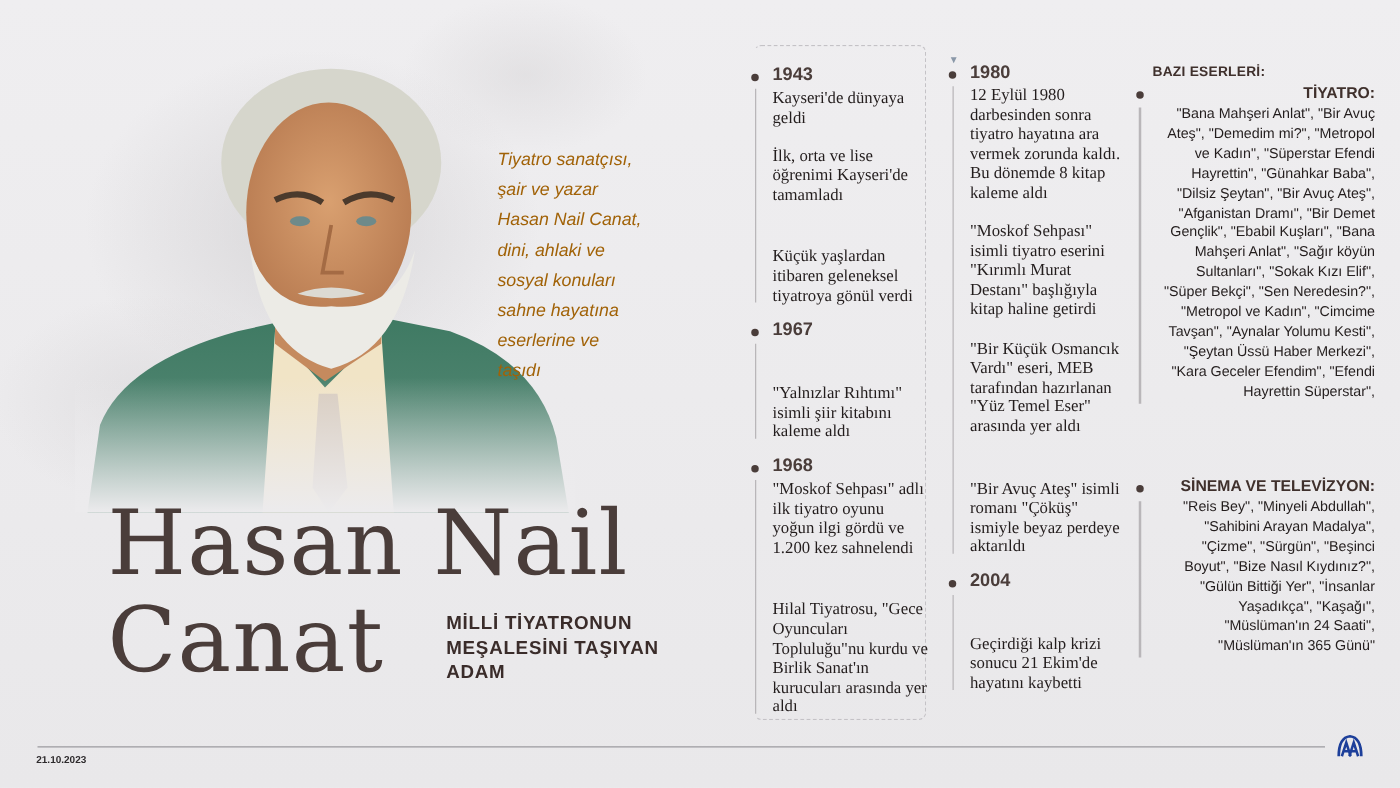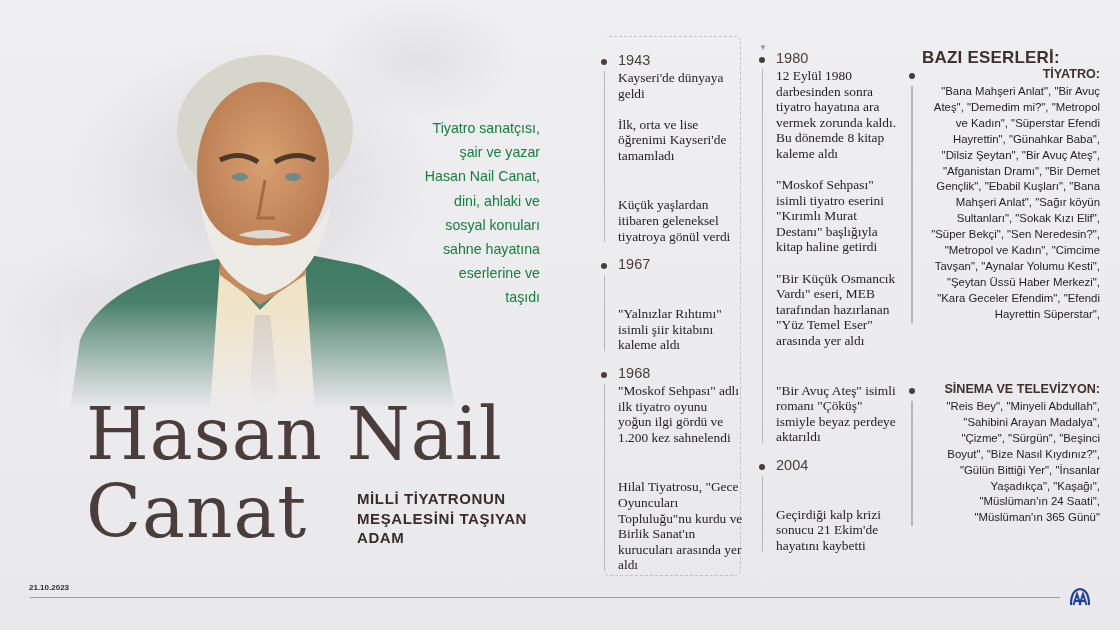--- a/index.html
+++ b/index.html
@@ -18,22 +18,22 @@
 
     
     .portrait {
       position: absolute; left: 60px; top: 50px; width: 400px; height: 360px;
     }
     .portrait svg { width: 100%; height: 100%; display: block; }
 
     
     .intro {
       position: absolute; left: 398px; top: 116px; width: 142px;
-      text-align: right; font-size: 14.2px; line-height: 24.2px;
-      color: #15803d;
+      font-style: italic; font-size: 14.2px; line-height: 24.2px;
+      color: #a16207;
     }
 
     
     .name-line {
       position: absolute; left: 86px;
       font-family: "DejaVu Serif", "Liberation Serif", serif;
       font-size: 72px; line-height: 1; color: #4a3d3a; letter-spacing: 1px;
     }
     .name-line.l1 { top: 398px; }
     .name-line.l2 { top: 476px; }
@@ -57,34 +57,34 @@
     .col-2 { left: 761px; top: 50px; width: 140px; }
     .entry { position: relative; padding-left: 15px; margin-bottom: 12px; }
     .entry .dot {
       position: absolute; left: -2px; top: 7px; width: 6px; height: 6px; border-radius: 50%;
       background: #4a3d3a;
     }
     .entry .vline {
       position: absolute; left: 0.5px; top: 19px; bottom: 2px; width: 1.5px; background: #b9b6b9;
     }
     .entry .year {
-      font-weight: normal; font-size: 14.5px; color: #4a3d3a; display: block; margin-bottom: 2px;
+      font-weight: bold; font-size: 14.5px; color: #4a3d3a; display: block; margin-bottom: 2px;
       line-height: 16px;
     }
     .entry p { margin-bottom: 15.5px; font-family: Liberation Serif, serif; }
     .entry p:last-child { margin-bottom: 0; margin-top: 34px; }
 
     .arrow-top {
       position: absolute; left: 759px; top: 44px; font-size: 8px; color: #8a98a8; line-height: 1;
     }
 
     
     .works { position: absolute; left: 910px; top: 50px; width: 190px; }
     .works-title {
-      position: absolute; left: 12px; top: 0; font-weight: bold; font-size: 17px; color: #3f302c;
+      position: absolute; left: 12px; top: 0; font-weight: bold; font-size: 11px; color: #3f302c;
       letter-spacing: 0.2px; line-height: 16px;
     }
     .works-sec { position: absolute; left: 0; padding-left: 12px; width: 190px; text-align: right; }
     .works-sec .dot {
       position: absolute; left: -1px; top: 7px; width: 6px; height: 6px; border-radius: 50%;
       background: #4a3d3a;
     }
     .works-sec .vline {
       position: absolute; left: 1px; top: 20px; bottom: 0; width: 1.5px; background: #b9b6b9;
     }
@@ -95,21 +95,21 @@
       font-size: 11.4px; line-height: 15.9px; color: #231d1d;
     }
     .works-sec.tiyatro { top: 16px; }
     .works-sec.sinema { top: 331px; }
 
     
     .footer-line {
       position: absolute; left: 30px; top: 597px; width: 1030px; height: 1px; background: #9c9aa0;
     }
     .date {
-      position: absolute; left: 29px; top: 583px; font-size: 8px; color: #2d2a2c; font-weight: bold;
+      position: absolute; left: 29px; top: 603px; font-size: 8px; color: #2d2a2c; font-weight: bold;
     }
     .logo { position: absolute; left: 1068px; top: 585px; width: 24px; height: 24px; }
     .logo svg { width: 100%; height: 100%; }
   </style>
 </head>
 <body>
 
 <div class="portrait">
   <svg viewBox="0 0 400 360">
     <defs>

